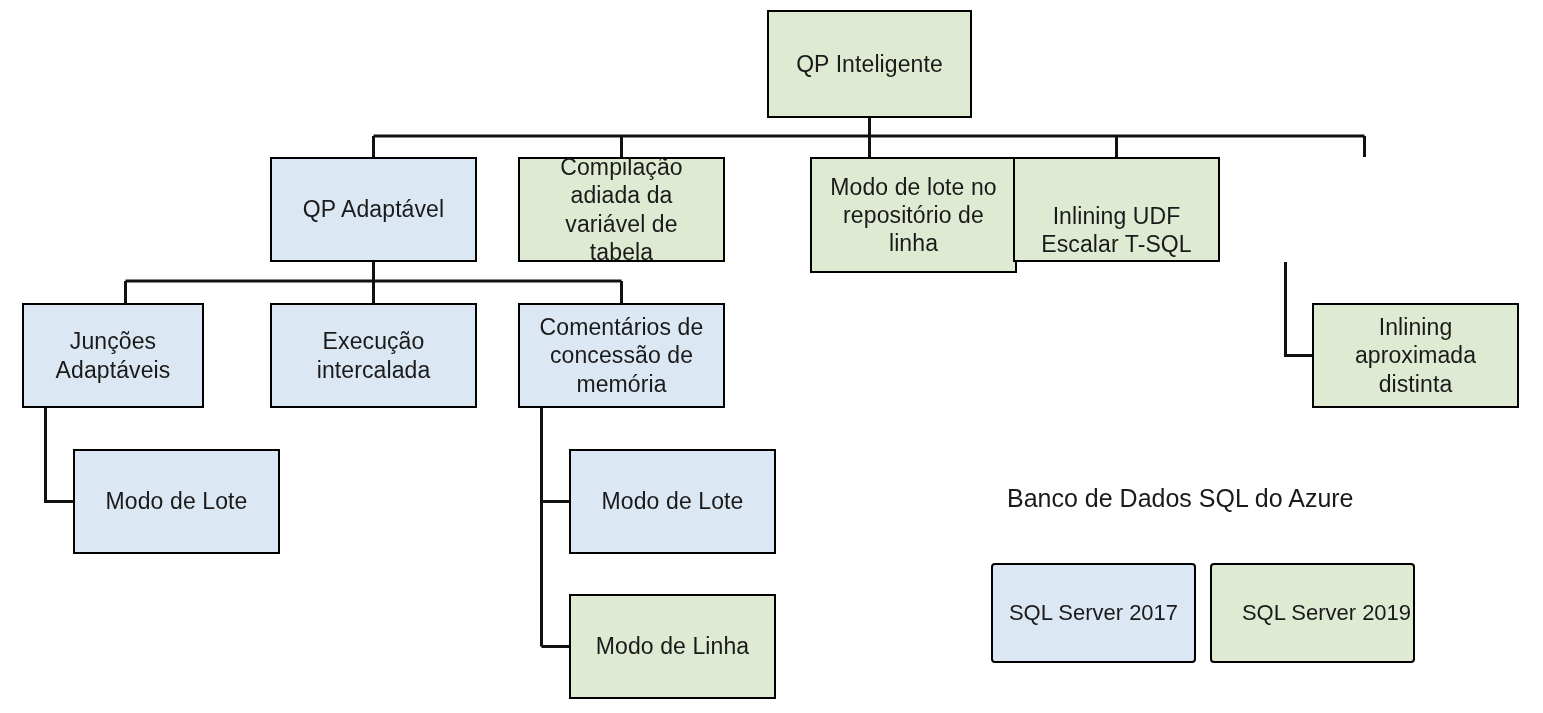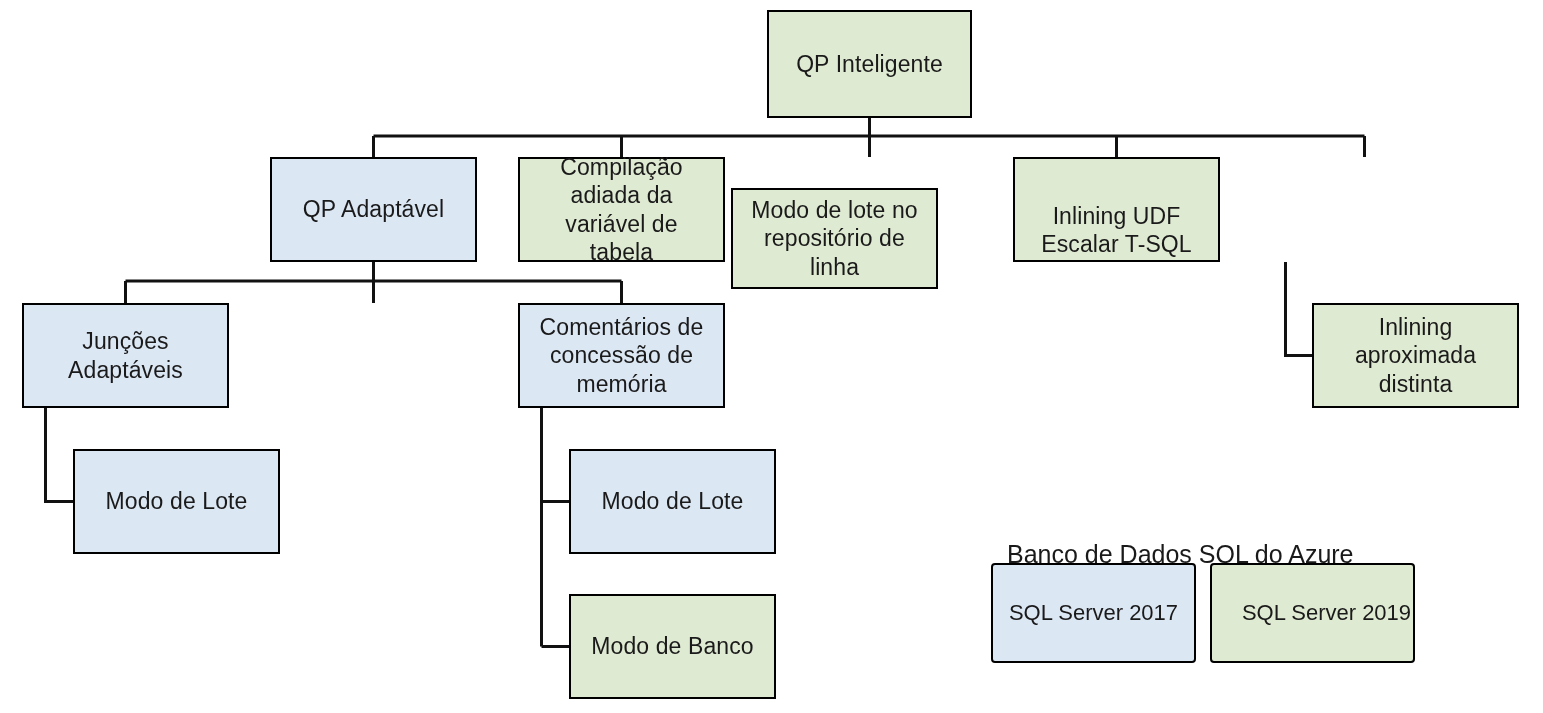--- a/index.html
+++ b/index.html
@@ -106,55 +106,58 @@
   </div>
 
   <div class="node blue" style="left:270px; top:157px; width:207px; height:105px;">
     <span>QP Adaptável</span>
   </div>
 
   <div class="node green" style="left:518px; top:157px; width:207px; height:105px;">
     <span>Compilação adiada da variável de tabela</span>
   </div>
 
-  <div class="node green" style="left:731px; top:157px; width:207px; height:101px;margin-top:31px;">
+  <div class="node green" style="left:810px; top:157px; width:207px; height:116px;">
     <span>Modo de lote no repositório de linha</span>
   </div>
 
   <div class="node green" style="left:1013px; top:157px; width:207px; height:105px;align-items:flex-end;">
     <span>Inlining UDF Escalar T-SQL</span>
   </div>
 
 
-  <div class="node blue" style="left:22px; top:303px; width:207px; height:105px;text-align:center;">
+  <div class="node blue" style="left:22px; top:303px; width:182px; height:105px;text-align:center;">
     <span>Junções Adaptáveis</span>
   </div>
 
+  <div class="node blue" style="left:270px; top:303px; width:207px; height:105px;">
+    <span>Execução intercalada</span>
+  </div>
 
   <div class="node blue" style="left:518px; top:303px; width:207px; height:105px;">
     <span>Comentários de concessão de memória</span>
   </div>
 
   <div class="node green" style="left:1312px; top:303px; width:207px; height:105px;">
     <span>Inlining aproximada distinta</span>
   </div>
 
   <div class="node blue" style="left:73px; top:449px; width:207px; height:105px;">
     <span>Modo de Lote</span>
   </div>
 
   <div class="node blue" style="left:569px; top:449px; width:207px; height:105px;">
     <span>Modo de Lote</span>
   </div>
 
   <div class="node green" style="left:569px; top:594px; width:207px; height:105px;">
-    <span>Modo de Banco</span>
+    <span>Modo de Linha</span>
   </div>
 
-  <div class="legend-title" style="left:1007px; top:540px;">Banco de Dados SQL do Azure</div>
+  <div class="legend-title" style="left:1007px; top:484px;">Banco de Dados SQL do Azure</div>
 
   <div class="legend-chip blue" style="left:991px; top:563px; width:205px; height:100px;">
     <span>SQL Server 2017</span>
   </div>
 
   <div class="legend-chip green" style="left:1210px; top:563px; width:205px; height:100px;">
     <span>SQL Server 2019</span>
   </div>
 
 </div>

